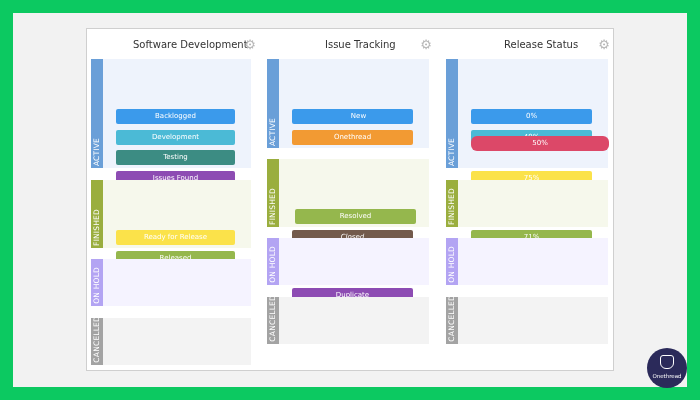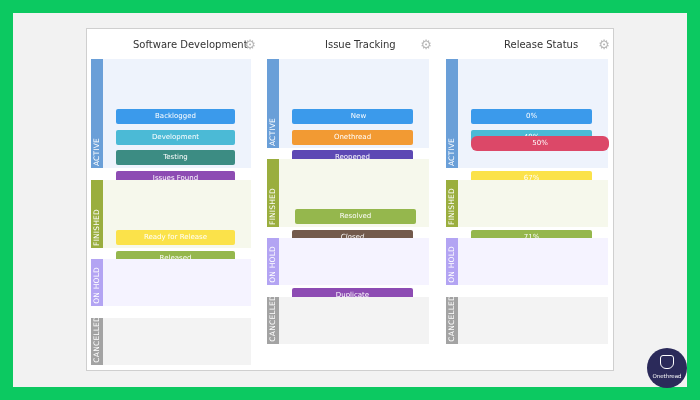--- a/index.html
+++ b/index.html
@@ -75,21 +75,20 @@
       <span class="gear" style="left:137px;">⚙</span>
     </div>
     <div class="lanes">
         <div class="lane" style="top: 30px; height: 89px; width: 162px;">
           <div class="lane-tab" style="background: rgb(106, 159, 216);">
             <span class="lane-label">ACTIVE</span>
           </div>
           <div class="lane-body" style="background-color: rgb(238, 243, 252);">
             <div class="card" style="background: rgb(59, 154, 235); top: 6px; left: 13px; width: 121px; padding-left: 12px;">New</div>
             <div class="card" style="background: rgb(242, 154, 51); top: 26.5px; left: 13px; width: 121px;">Onethread</div>
-            <div class="card" style="background: rgb(93, 73, 180); top: 47px; left: 13px; width: 121px;">Reopened</div>
           </div>
         </div>
         <div class="lane" style="top: 130px; height: 68px; width: 162px;">
           <div class="lane-tab" style="background: rgb(154, 174, 62);">
             <span class="lane-label">FINISHED</span>
           </div>
           <div class="lane-body" style="background-color: rgb(246, 248, 236);">
             <div class="card" style="background: rgb(149, 183, 77); top: 6px; left: 16px; width: 121px;">Resolved</div>
             <div class="card" style="background: rgb(115, 90, 76); top: 26.5px; left: 13px; width: 121px; font-style: italic;">Closed</div>
           </div>
@@ -118,21 +117,21 @@
     </div>
     <div class="lanes">
         <div class="lane" style="top: 30px; height: 109px; width: 162px;">
           <div class="lane-tab" style="background: rgb(106, 159, 216);">
             <span class="lane-label">ACTIVE</span>
           </div>
           <div class="lane-body" style="background-color: rgb(238, 243, 252);">
             <div class="card" style="background: rgb(59, 154, 235); top: 6px; left: 13px; width: 121px;">0%</div>
             <div class="card" style="background: rgb(75, 186, 214); top: 26.5px; left: 13px; width: 121px;">49%</div>
             <div class="card" style="background: rgb(220, 72, 104); top: 33px; left: 13px; width: 138px; border-radius: 6px;">50%</div>
-            <div class="card" style="background: rgb(251, 226, 74); top: 67.5px; left: 13px; width: 121px;">67%</div>
+            <div class="card" style="background: rgb(251, 226, 74); top: 67.5px; left: 13px; width: 121px;">75%</div>
           </div>
         </div>
         <div class="lane" style="top: 151px; height: 47px; width: 162px;">
           <div class="lane-tab" style="background: rgb(154, 174, 62);">
             <span class="lane-label">FINISHED</span>
           </div>
           <div class="lane-body" style="background-color: rgb(246, 248, 236);">
             <div class="card" style="background: rgb(149, 183, 77); top: 6px; left: 13px; width: 121px;">71%</div>
           </div>
         </div>

